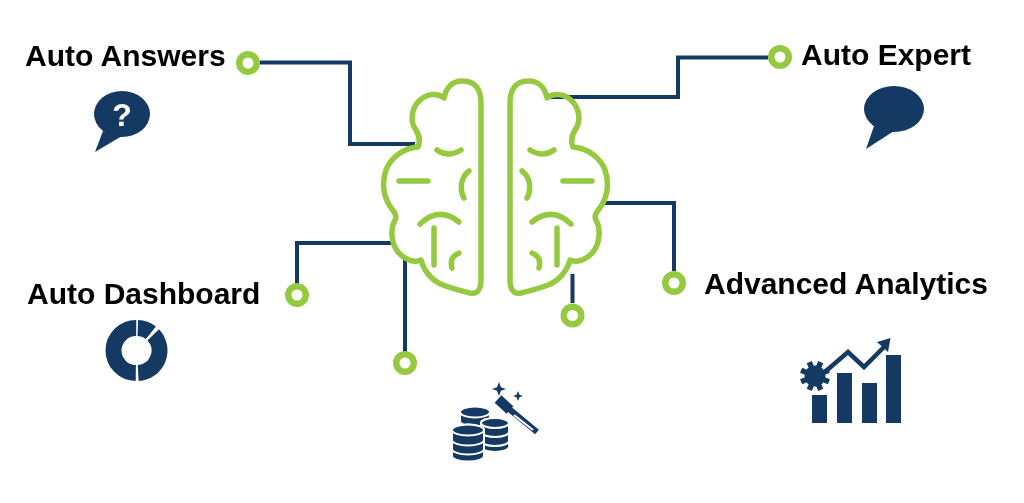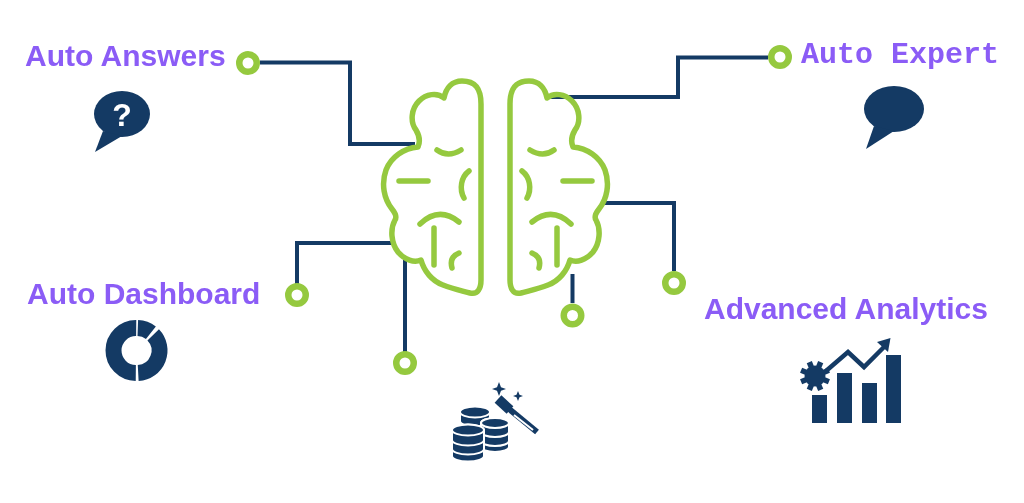--- a/index.html
+++ b/index.html
@@ -2,28 +2,28 @@
 <html><head>
 <meta charset="utf-8">
 <style>
   html,body{margin:0;padding:0;background:#ffffff;}
   .stage{
     position:relative;width:1024px;height:503px;background:#ffffff;
     font-family:"Liberation Sans",sans-serif;overflow:hidden;
   }
   .stage svg{position:absolute;left:0;top:0;}
   .label{
-    position:absolute;color:#8b5cf6;font-weight:bold;font-size:30px;
+    position:absolute;color:#000000;font-weight:bold;font-size:30px;
     line-height:30px;white-space:nowrap;letter-spacing:0px;
   }
   .label-aa{left:25px;top:41px;}
-  .label-ae{left:801px;top:40px;font-family:Liberation Mono, monospace;}
+  .label-ae{left:801px;top:40px;}
   .label-ad{left:27px;top:279px;}
   .label-sq{left:427px;top:344px;}
-  .label-adv{left:694px;top:267px;width:304px;text-align:center;line-height:33px;white-space:normal;margin-top:25px;}
+  .label-adv{left:694px;top:267px;width:304px;text-align:center;line-height:33px;white-space:normal;}
   .conn{fill:none;stroke:#143A64;stroke-width:4;}
   .node{fill:#ffffff;stroke:#95C93F;stroke-width:6.5;}
   .brain{fill:none;stroke:#95C93F;stroke-width:5.5;stroke-linecap:round;stroke-linejoin:round;}
   .ink{fill:#143A64;}
   .inkline{fill:none;stroke:#143A64;}
   .whiteline{fill:none;stroke:#ffffff;}
 </style>
 </head>
 <body>
 

